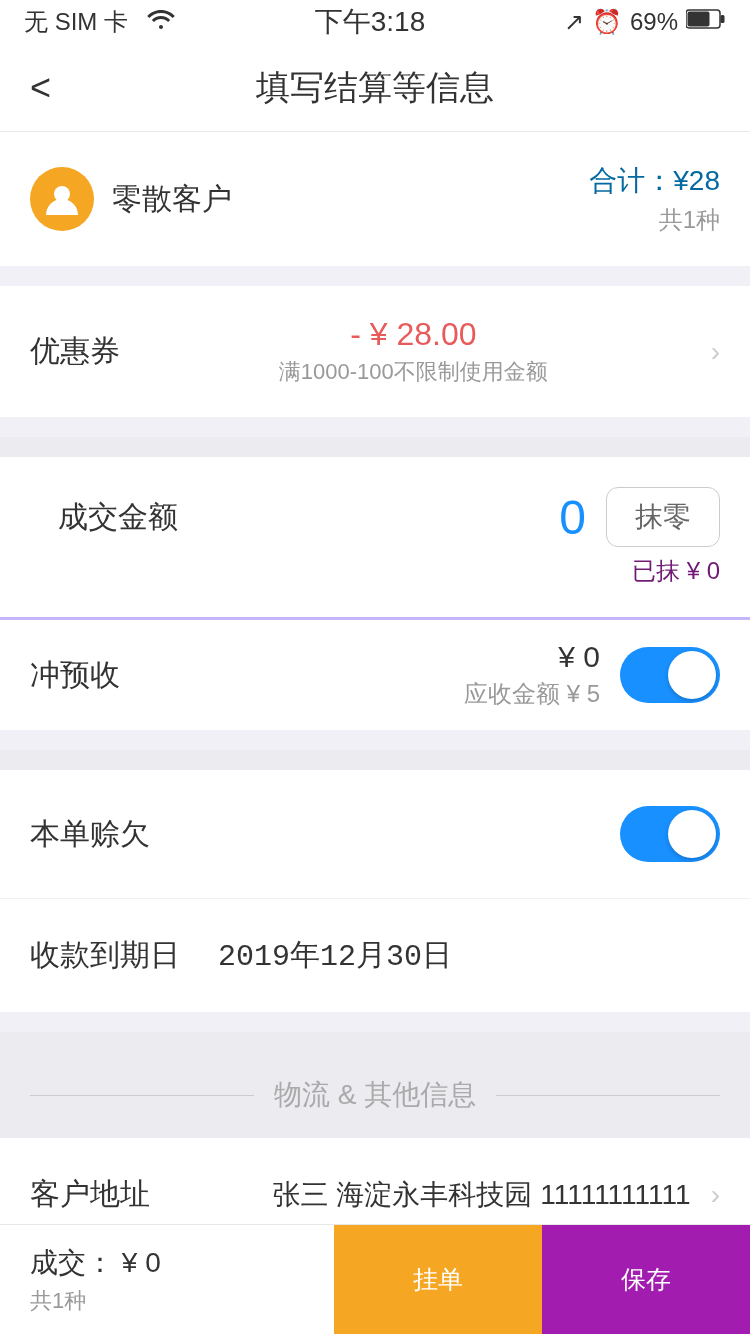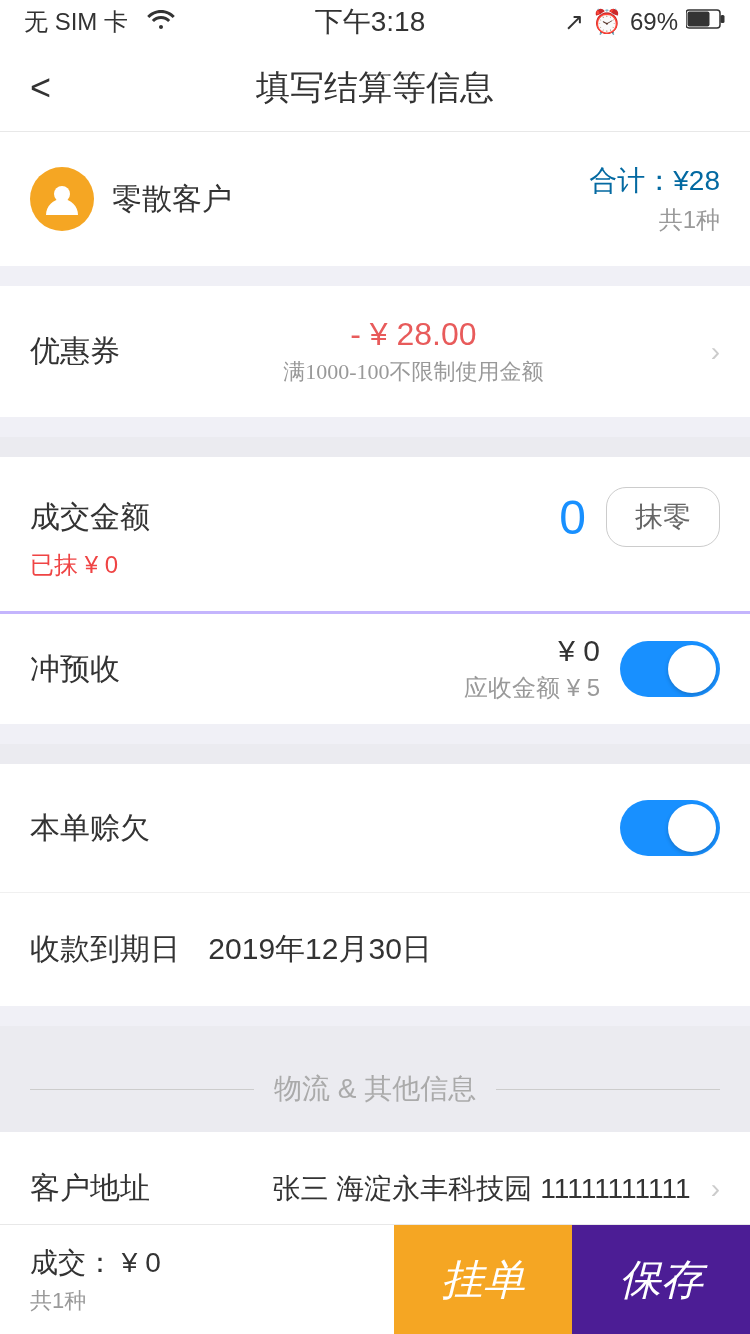--- a/index.html
+++ b/index.html
@@ -99,47 +99,48 @@
     .coupon-section {
       padding: 30px 30px;
       background: #fff;
       display: flex;
       align-items: center;
       justify-content: space-between;
     }
     .coupon-label { font-size: 30px; color: #333; }
     .coupon-right { text-align: center; }
     .coupon-amount { font-size: 32px; color: #e85b5b; font-weight: 500; }
-    .coupon-desc { font-size: 22px; color: #999; margin-top: 4px; font-family: Liberation Serif, serif; }
+    .coupon-desc { font-size: 22px; color: #999; margin-top: 4px; }
 
     
     .btn-round {
       border: 1px solid #ccc;
-      border-radius: 20px;
+      border-radius: 12px;
       padding: 10px 28px;
       font-size: 28px;
       color: #666;
       background: #fff;
       cursor: pointer;
     }
 
     
     .transaction-section {
       padding: 30px 30px;
       background: #fff;
     }
     .transaction-top {
       display: flex;
       align-items: center;
       justify-content: space-between;
+      margin-left: 28px;
     }
     .transaction-label { font-size: 30px; color: #333; }
     .transaction-right { display: flex; align-items: center; gap: 20px; }
     .transaction-value { font-size: 48px; color: #1890ff; font-weight: 400; }
-    .transaction-sub { font-size: 24px; color: #ef4444; text-align: left; margin-top: 2px; }
+    .transaction-sub { font-size: 24px; color: #701a75; text-align: right; margin-top: 8px; }
 
     
     .toggle {
       width: 100px;
       height: 56px;
       border-radius: 28px;
       background: #1890ff;
       position: relative;
       cursor: pointer;
       flex-shrink: 0;
@@ -181,20 +182,21 @@
     }
     .debt-label { font-size: 30px; color: #333; }
 
     
     .duedate-section {
       padding: 36px 30px;
       background: #fff;
       border-top: 1px solid #f0f0f0;
       font-size: 30px;
       color: #333;
+      font-family: Liberation Mono, monospace;
     }
 
     
     .divider-section {
       background: #ebebf0;
       height: 20px;
     }
 
     
     .logistics-header {
@@ -243,32 +245,31 @@
       background: #fff;
       border-top: 1px solid #e8e8e8;
     }
     .bottom-info {
       flex: 1;
       padding: 0 30px;
     }
     .bottom-deal { font-size: 28px; color: #333; }
     .bottom-count { font-size: 22px; color: #999; margin-top: 4px; }
     .bottom-btn {
-      width: 178px;
+      width: 208px;
       height: 110px;
       display: flex;
       align-items: center;
       justify-content: center;
-      font-size: 42px;
+      font-size: 25px;
       color: #fff;
       cursor: pointer;
-      font-style: italic;
     }
     .btn-pending { background: #f5a623; }
-    .btn-save { background: #4c1d95; }
+    .btn-save { background: #a21caf; }
   </style>
 </head>
 <body>
 
 <div class="status-bar">
   <div class="status-left">
     <span>无 SIM 卡</span>
     <span>
       <svg width="30" height="24" viewBox="0 0 30 24" fill="none">
         <path d="M15 18c1.1 0 2 .9 2 2s-.9 2-2 2-2-.9-2-2 .9-2 2-2z" fill="#333"></path>

